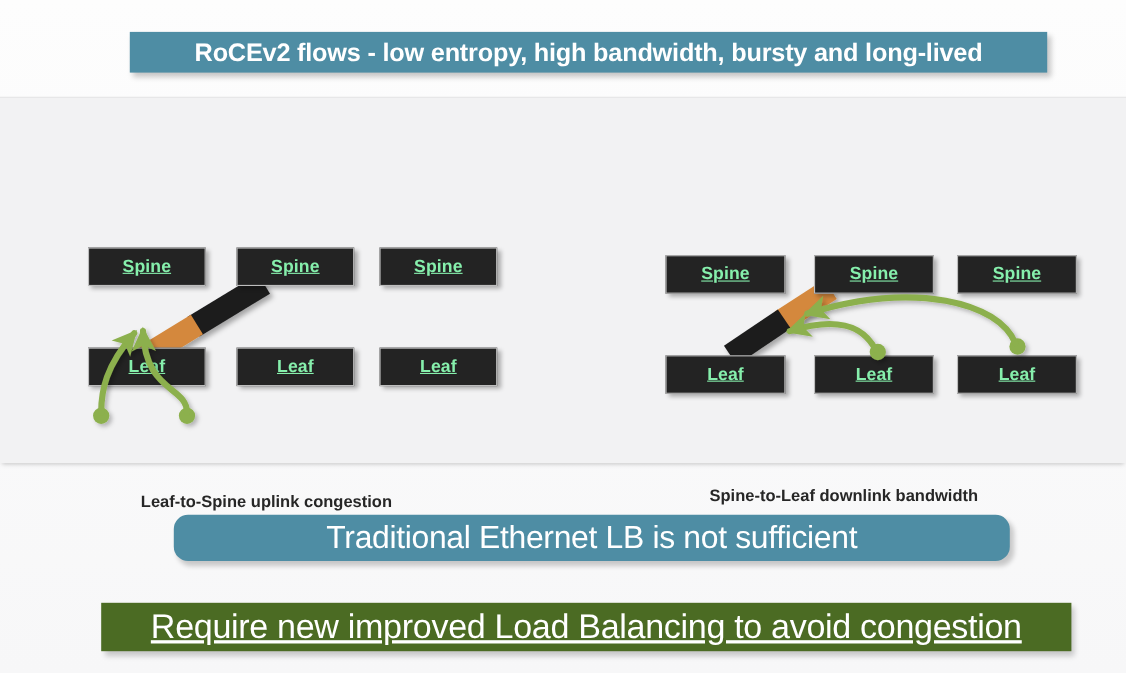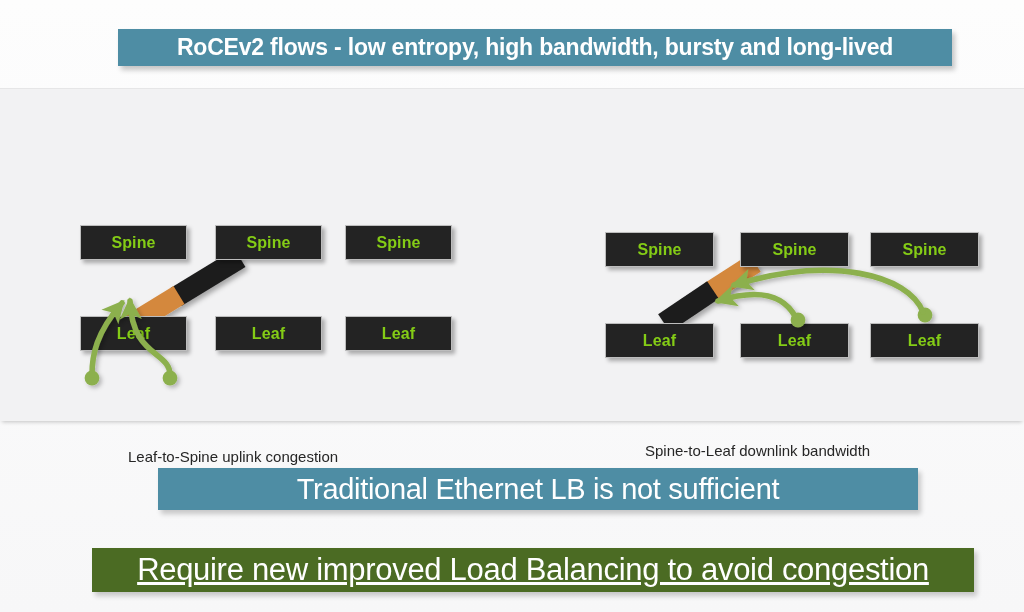--- a/index.html
+++ b/index.html
@@ -72,24 +72,25 @@
     height: 33px;
     background: #232323;
     border: 1px solid #bdbdbd;
     box-shadow: 3px 3px 4px rgba(0,0,0,0.30);
     display: flex;
     align-items: center;
     justify-content: center;
     z-index: 6;
   }
   .node .node-label {
-    color: #84cc16;
+    color: #86efac;
     font-size: 16px;
     font-weight: bold;
     letter-spacing: 0.1px;
+    text-decoration: underline;
   }
 
   
   .l-sp1 { left: 80px;  top: 136px; width: 105px; }
   .l-sp2 { left: 215px; top: 136px; width: 105px; }
   .l-sp3 { left: 345px; top: 136px; width: 105px; }
   .l-lf1 { left: 80px;  top: 227px; width: 105px; }
   .l-lf2 { left: 215px; top: 227px; width: 105px; }
   .l-lf3 { left: 345px; top: 227px; width: 105px; }
 
@@ -117,21 +118,21 @@
     height: 332px;
     overflow: visible;
     z-index: 8;
     pointer-events: none;
   }
 
   
   .caption {
     position: absolute;
     font-size: 15px;
-    font-weight: normal;
+    font-weight: bold;
     color: #262626;
     white-space: nowrap;
   }
   .caption.left  { left: 128px; top: 359px; }
   .caption.right { left: 133px; top: 353px; }
 
   
   .stmt-banner {
     position: absolute;
     display: flex;
@@ -143,20 +144,21 @@
     white-space: nowrap;
   }
 
   .stmt-teal {
     left: 158px;
     top: 468px;
     width: 760px;
     height: 42px;
     background: #4e8da4;
     box-shadow: 3px 4px 5px rgba(0,0,0,0.20);
+    border-radius: 13px;
   }
   .stmt-teal .banner-text {
     font-size: 29px;
     font-weight: normal;
     letter-spacing: -0.3px;
   }
 
   .stmt-green {
     left: 92px;
     top: 548px;

